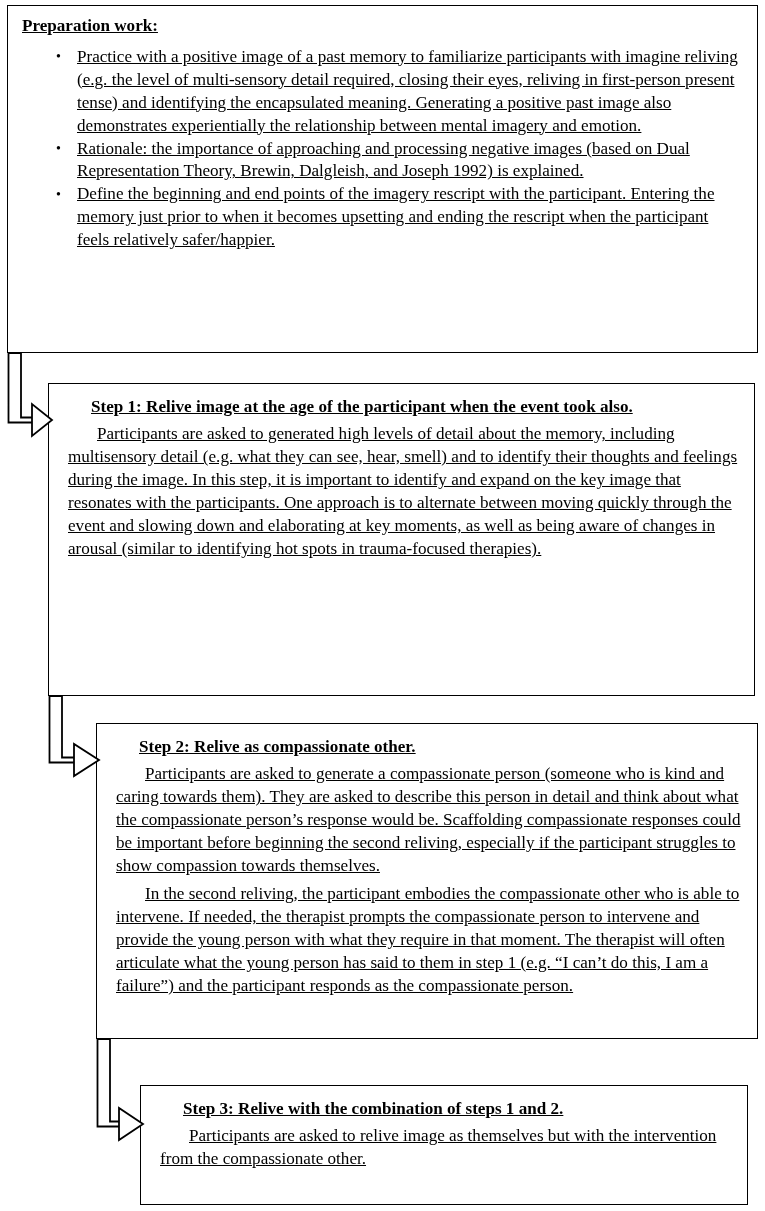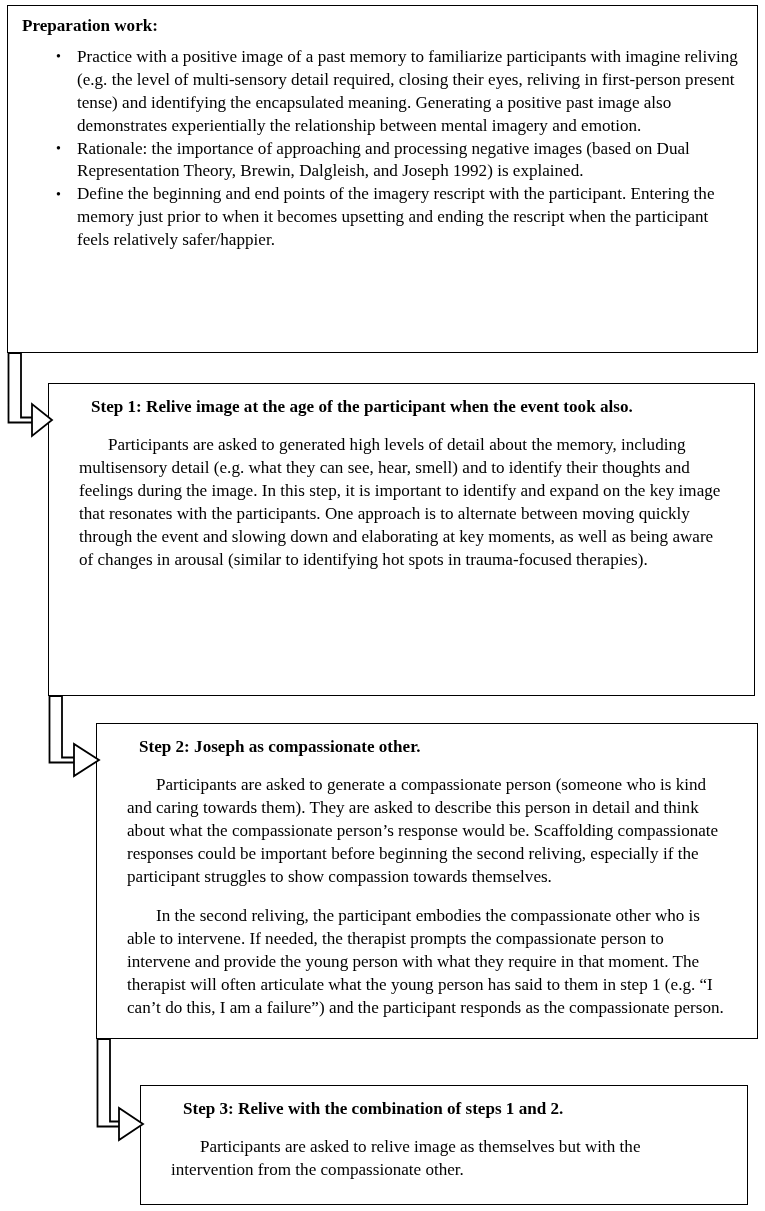--- a/index.html
+++ b/index.html
@@ -26,20 +26,21 @@
   .flow-box {
     position: absolute;
     box-sizing: border-box;
     border: 1.6px solid #000000;
     background: #ffffff;
     z-index: 2;
   }
 
   .box-inner {
     padding: 10px 12px 8px 12px;
+    text-decoration: underline;
   }
 
   .box-title {
     font-weight: bold;
     font-size: 17.1px;
     line-height: 1.30;
     margin: 0 0 0 0;
     text-indent: 28px;
   }
 
@@ -47,21 +48,21 @@
     font-weight: bold;
     font-size: 17.1px;
     line-height: 1.32;
     margin: 0;
     text-indent: 0;
   }
 
   .para {
     font-size: 17.1px;
     line-height: 1.345;
-    margin: 16px;
+    margin: 5px;
     text-indent: 29px;
     text-align: left;
   }
 
   .para + .para {
     margin-top: 2px;
   }
 
   ul.bullets {
     list-style: none;
@@ -137,21 +138,21 @@
 
   <div class="flow-box" id="box-step1">
     <div class="box-inner">
       <div class="box-title">Step 1: Relive image at the age of the participant when the event took also.</div>
       <p class="para">Participants are asked to generated high levels of detail about the memory, including multisensory detail (e.g. what they can see, hear, smell) and to identify their thoughts and feelings during the image. In this step, it is important to identify and expand on the key image that resonates with the participants. One approach is to alternate between moving quickly through the event and slowing down and elaborating at key moments, as well as being aware of changes in arousal (similar to identifying hot spots in trauma-focused therapies).</p>
     </div>
   </div>
 
   <div class="flow-box" id="box-step2">
     <div class="box-inner">
-      <div class="box-title">Step 2: Joseph as compassionate other.</div>
+      <div class="box-title">Step 2: Relive as compassionate other.</div>
       <p class="para">Participants are asked to generate a compassionate person (someone who is kind and caring towards them). They are asked to describe this person in detail and think about what the compassionate person’s response would be. Scaffolding compassionate responses could be important before beginning the second reliving, especially if the participant struggles to show compassion towards themselves.</p>
       <p class="para">In the second reliving, the participant embodies the compassionate other who is able to intervene. If needed, the therapist prompts the compassionate person to intervene and provide the young person with what they require in that moment. The therapist will often articulate what the young person has said to them in step 1 (e.g. “I can’t do this, I am a failure”) and the participant responds as the compassionate person.</p>
     </div>
   </div>
 
   <div class="flow-box" id="box-step3">
     <div class="box-inner">
       <div class="box-title">Step 3: Relive with the combination of steps 1 and 2.</div>
       <p class="para">Participants are asked to relive image as themselves but with the intervention from the compassionate other.</p>
     </div>

